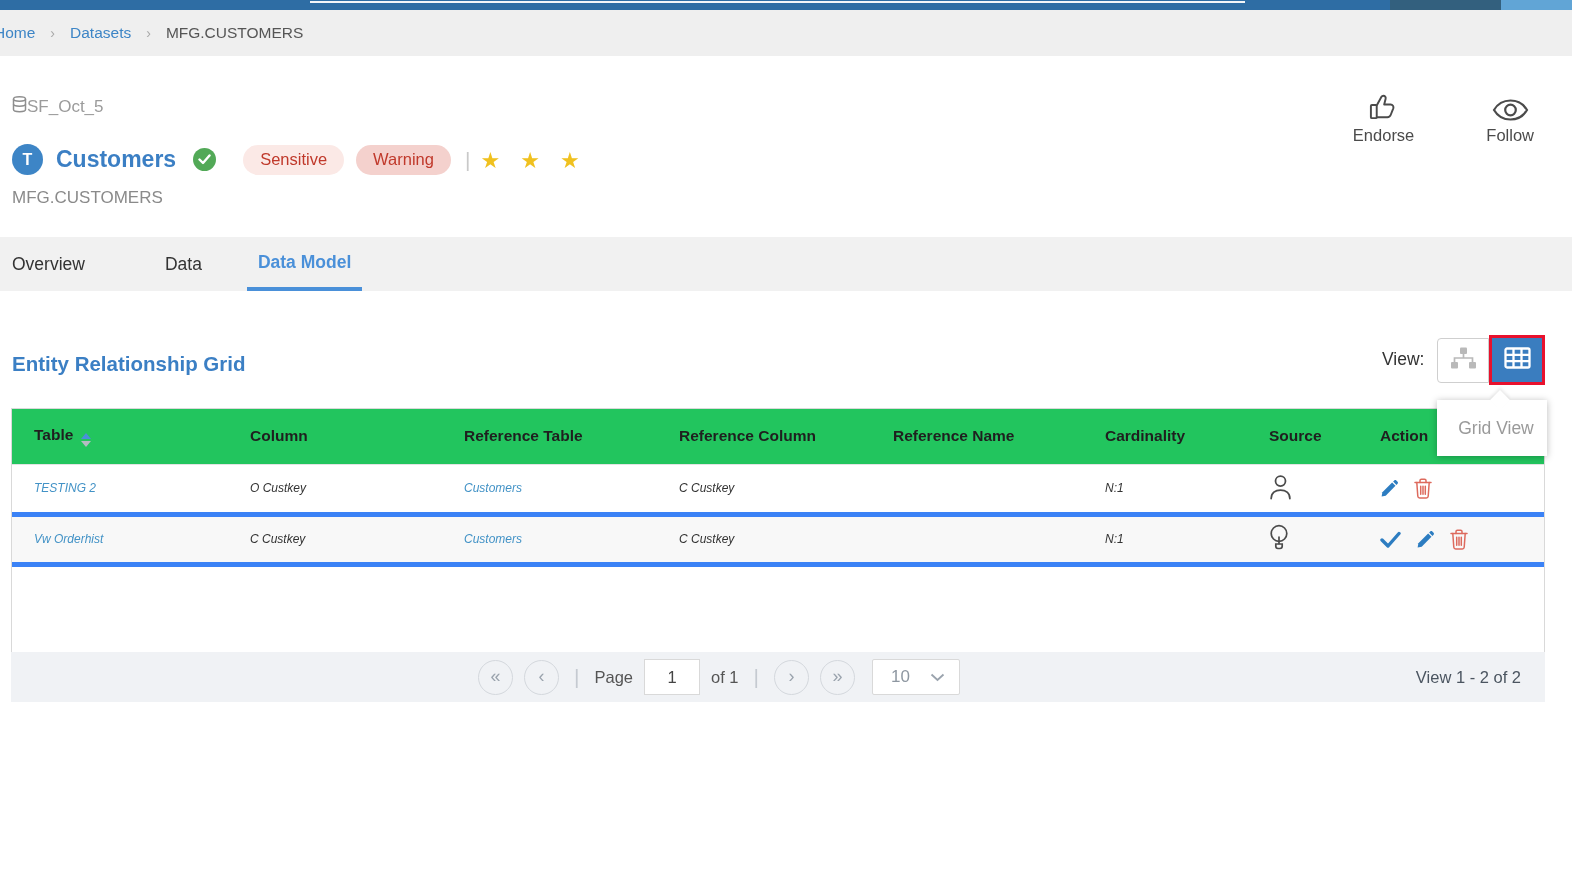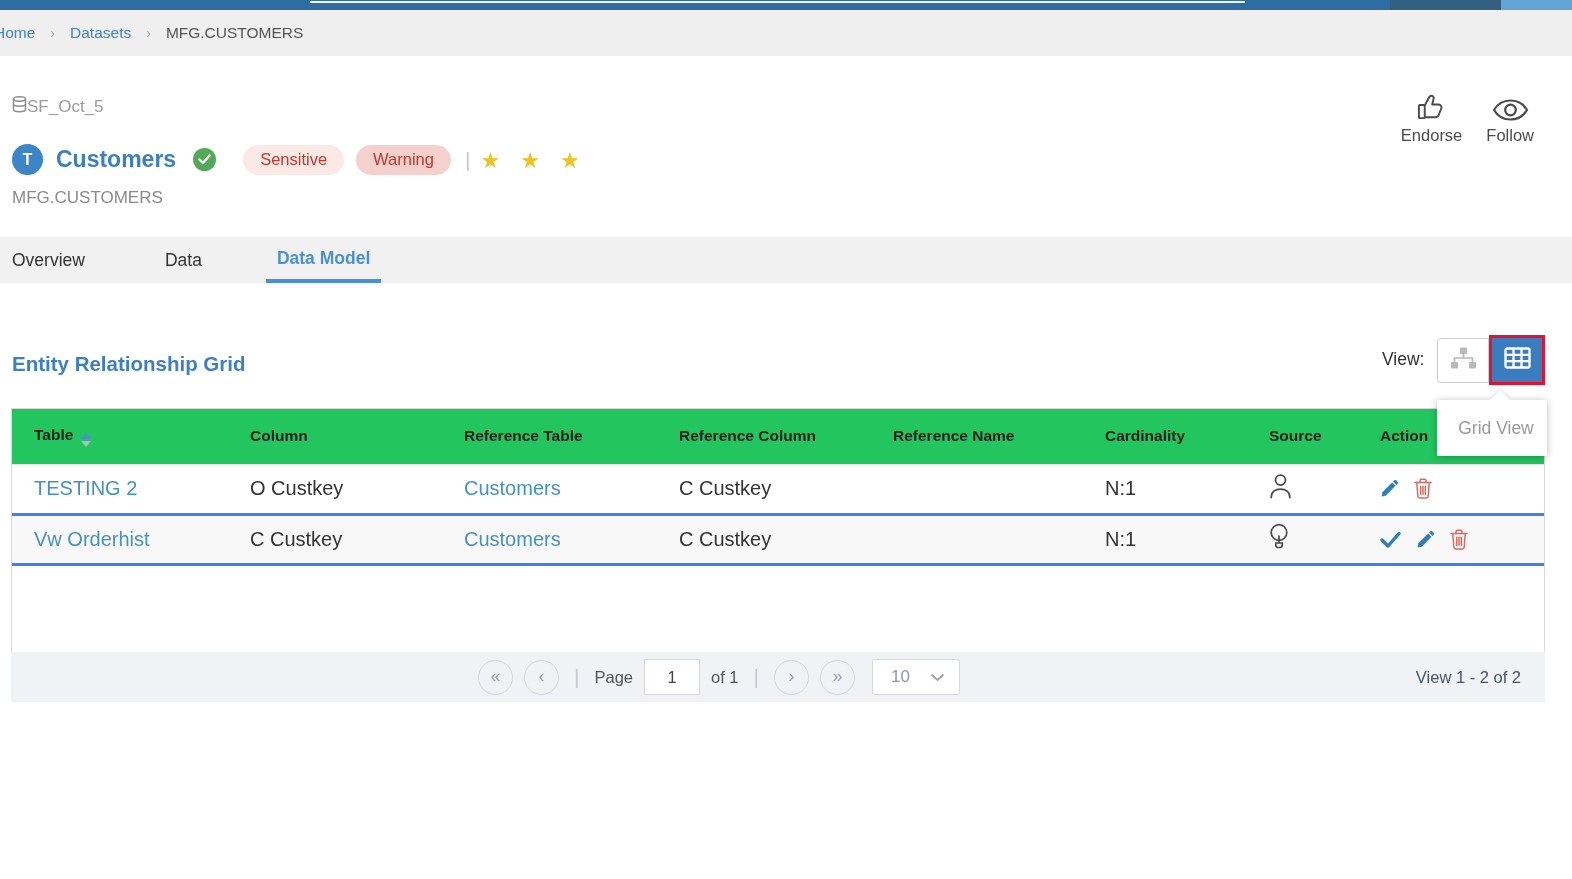--- a/index.html
+++ b/index.html
@@ -31,31 +31,31 @@
   .cert-badge { width:23px; height:23px; border-radius:50%; background:#52a957; margin-left:17px;
     display:flex; align-items:center; justify-content:center; }
   .tag-pill { height:30px; border-radius:15px; padding:0 17px; display:flex; align-items:center;
     font-size:16.5px; color:#c0392b; margin-left:12px; }
   .tag-sensitive { background:#fbe9e6; margin-left:27px; }
   .tag-warning { background:#f4d1cd; }
   .rating-sep { color:#c9c9c9; font-size:21px; margin:0 10px 0 14px; }
   .stars { color:#f0c11f; font-size:22px; letter-spacing:7px; padding-top:2px; }
   .subtitle { position:absolute; left:12px; top:188px; color:#8a8a8a; font-size:17px; }
 
-  .hdr-actions { position:absolute; right:38px; top:90px; display:flex; gap:24px; }
+  .hdr-actions { position:absolute; right:38px; top:90px; display:flex; gap:72px; }
   .hdr-action { display:flex; flex-direction:column; align-items:center; gap:4px; cursor:pointer; }
   .hdr-action-label { color:#4b4b4b; font-size:16.5px; }
   .icon-slot { height:32px; display:flex; align-items:flex-end; }
 
   
-  .tabs { position:absolute; left:0; top:237px; width:1572px; height:46px; background:#f1f1f1;
+  .tabs { position:absolute; left:0; top:237px; width:1572px; height:54px; background:#f1f1f1;
     display:flex; align-items:stretch; padding-left:12px; }
   .tab { display:flex; align-items:center; font-size:17.5px; color:#333; cursor:pointer; }
   .tab.t1 { margin-right:80px; }
-  .tab.t2 { margin-right:64px; }
+  .tab.t2 { margin-right:45px; }
   .tab.t3 { margin-right:68px; }
   .tab.active { color:#4a90d9; font-weight:bold; padding:0 11px; border-bottom:4px solid #4a90d9; }
 
   
   .erg-title { position:absolute; left:12px; top:352px; color:#3b7fc4; font-size:20.5px; font-weight:bold; }
   .view-label { position:absolute; left:1382px; top:349px; color:#333; font-size:17.5px; }
   .view-btn-group { position:absolute; left:1437px; top:338px; display:flex; }
   .btn-diagram { width:52px; height:45px; background:#fff; border:1px solid #cfcfcf;
     border-radius:4px 0 0 4px; display:flex; align-items:center; justify-content:center; cursor:pointer; }
   .btn-grid { width:56px; height:50px; margin-top:-3px; background:#3a7dbf; border:3px solid #e8112d;
@@ -67,22 +67,22 @@
   .tooltip-text { color:#9a9a9a; font-size:17.5px;margin-left:8px; }
   .tooltip-arrow { position:absolute; top:-7px; left:56px; width:14px; height:14px; background:#fff;
     transform:rotate(45deg); box-shadow:-2px -2px 3px rgba(0,0,0,0.08); }
 
   
   .erg-table-wrap { position:absolute; left:11px; top:408px; width:1534px; height:244px;
     border:1px solid #d9d9d9; border-bottom:none; background:#fff; }
   table.erg { width:100%; border-collapse:collapse; table-layout:fixed; }
   table.erg th { height:55px; text-align:left; padding-left:22px; font-size:15.5px; font-weight:bold;
     color:#1f1f1f; border-bottom:1px solid #e3e3e3; background:#22c55e; }
-  table.erg td { height:50px; padding-left:22px; font-size:20px; color:#333;
-    border-bottom:3px solid #3b82f6; }
+  table.erg td { height:50px; padding-left:22px; font-size:12px; color:#333;
+    border-bottom:5px solid #3b82f6;font-style:italic; }
   tr.row-alt td { background:#f8f8f8; }
   .cell-link { color:#4292c6; cursor:pointer; }
   .th-sort { display:inline-flex; flex-direction:column; gap:2px; margin-left:8px; vertical-align:1px; cursor:pointer; }
   .tri-up { width:0; height:0; border-left:5px solid transparent; border-right:5px solid transparent;
     border-bottom:6px solid #4a90d9; }
   .tri-down { width:0; height:0; border-left:5px solid transparent; border-right:5px solid transparent;
     border-top:6px solid #b4bbc2; }
   td.src-cell { padding-left:45px; }
   .action-icons { display:flex; align-items:center; gap:15px; }
   .action-icons .ic { cursor:pointer; display:flex; }

